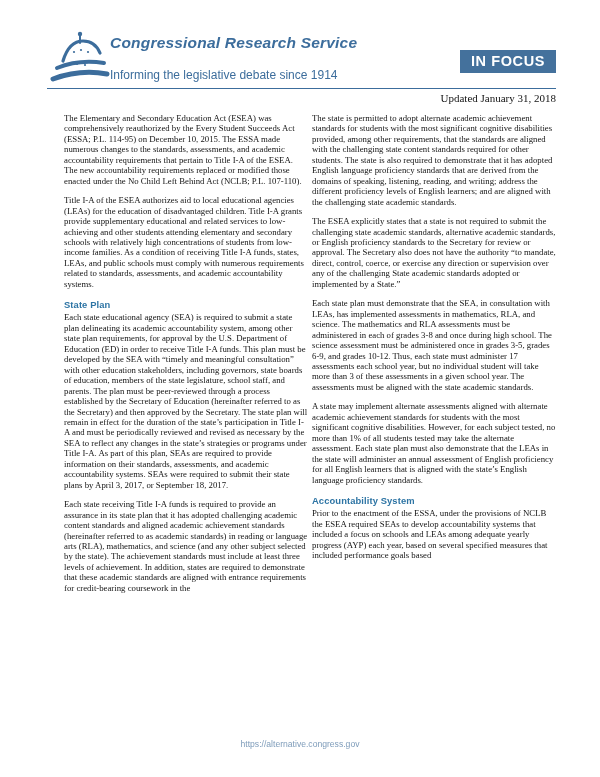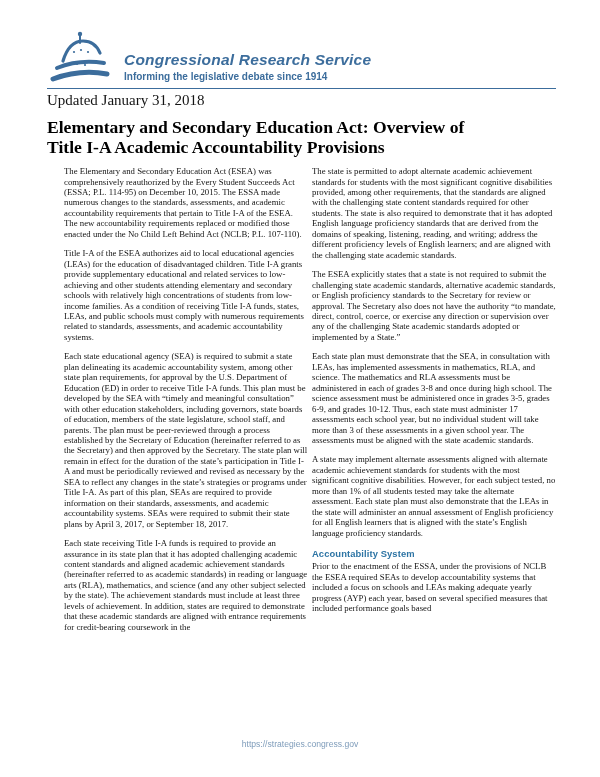--- a/index.html
+++ b/index.html
@@ -12,58 +12,58 @@
     color: #141414;
     overflow: hidden;
   }
   
   .header { padding: 30px 44px 0 50px; }
   .header-row {
     display: flex;
     justify-content: space-between;
     align-items: flex-start;
   }
-  .brand { display: flex; align-items: flex-end; gap: 14px; }
+  .brand { display: flex; align-items: flex-end; gap: 0; }
   .logo-svg { width: 60px; height: 55px; display: block; }
   .brand-text { padding-bottom: 3px; }
   .brand-name {
     font-family: "Liberation Sans", sans-serif;
     font-style: italic;
     font-weight: bold;
     font-size: 15.5px;
     letter-spacing: 0.2px;
     color: #3c6d9c;
     white-space: nowrap;
   }
   .brand-tagline {
     font-family: "Liberation Sans", sans-serif;
-    font-size: 10px;
+    font-size: 12px;
     color: #3c6d9c;
-    margin-top: 2px;
+    margin-top: 16px;
     white-space: nowrap;
-    font-weight: bold;
   }
   .badge {
     background: #44719c;
     color: #ffffff;
     font-family: "Liberation Sans", sans-serif;
     font-weight: bold;
     font-size: 14.5px;
     letter-spacing: 0.6px;
     padding: 3px 11px 4px 11px;
     margin-top: 20px;
     white-space: nowrap;
   }
   .rule {
     border: none;
     border-top: 1.6px solid #3c6d9c;
     margin: 3px 44px 0 47px;
   }
   .updated {
-    font-size: 15px;
+    text-align: right;
+    font-size: 11px;
     margin: 3px 44px 8px 47px;
     color: #141414;
   }
   
   .title {
     margin: 3px 44px 0 47px;
     font-size: 17.6px;
     font-weight: bold;
     line-height: 1.14;
     color: #000000;
@@ -124,49 +124,47 @@
             <circle cx="38" cy="22" r="1.1"></circle>
             <circle cx="27" cy="34" r="1.1"></circle>
             <circle cx="35" cy="35" r="1.1"></circle>
           </g>
         </svg>
         <div class="brand-text">
           <div class="brand-name">Congressional Research Service</div>
           <div class="brand-tagline">Informing the legislative debate since 1914</div>
         </div>
       </div>
+      <div class="badge">IN FOCUS</div>
     </div>
   </div>
 
   <hr class="rule">
 
   <div class="updated">Updated January 31, 2018</div>
 
-  <div class="title">
-    <div>Elementary and Secondary Education Act: Overview of</div>
-    <div>Title I-A Academic Accountability Provisions</div>
-  </div>
 
   <div class="columns">
 
     <div class="col">
       <p>The Elementary and Secondary Education Act (ESEA) was comprehensively reauthorized by the Every Student Succeeds Act (ESSA; P.L. 114-95) on December 10, 2015. The ESSA made numerous changes to the standards, assessments, and academic accountability requirements that pertain to Title I-A of the ESEA. The new accountability requirements replaced or modified those enacted under the No Child Left Behind Act (NCLB; P.L. 107-110).</p>
       <p>Title I-A of the ESEA authorizes aid to local educational agencies (LEAs) for the education of disadvantaged children. Title I-A grants provide supplementary educational and related services to low-achieving and other students attending elementary and secondary schools with relatively high concentrations of students from low-income families. As a condition of receiving Title I-A funds, states, LEAs, and public schools must comply with numerous requirements related to standards, assessments, and academic accountability systems.</p>
+      <div class="col-heading">State Plan</div>
       <p>Each state educational agency (SEA) is required to submit a state plan delineating its academic accountability system, among other state plan requirements, for approval by the U.S. Department of Education (ED) in order to receive Title I-A funds. This plan must be developed by the SEA with “timely and meaningful consultation” with other education stakeholders, including governors, state boards of education, members of the state legislature, school staff, and parents. The plan must be peer-reviewed through a process established by the Secretary of Education (hereinafter referred to as the Secretary) and then approved by the Secretary. The state plan will remain in effect for the duration of the state’s participation in Title I-A and must be periodically reviewed and revised as necessary by the SEA to reflect any changes in the state’s strategies or programs under Title I-A. As part of this plan, SEAs are required to provide information on their standards, assessments, and academic accountability systems. SEAs were required to submit their state plans by April 3, 2017, or September 18, 2017.</p>
       <p>Each state receiving Title I-A funds is required to provide an assurance in its state plan that it has adopted challenging academic content standards and aligned academic achievement standards (hereinafter referred to as academic standards) in reading or language arts (RLA), mathematics, and science (and any other subject selected by the state). The achievement standards must include at least three levels of achievement. In addition, states are required to demonstrate that these academic standards are aligned with entrance requirements for credit-bearing coursework in the</p>
     </div>
 
     <div class="col">
       <p>The state is permitted to adopt alternate academic achievement standards for students with the most significant cognitive disabilities provided, among other requirements, that the standards are aligned with the challenging state content standards required for other students. The state is also required to demonstrate that it has adopted English language proficiency standards that are derived from the domains of speaking, listening, reading, and writing; address the different proficiency levels of English learners; and are aligned with the challenging state academic standards.</p>
       <p>The ESEA explicitly states that a state is not required to submit the challenging state academic standards, alternative academic standards, or English proficiency standards to the Secretary for review or approval. The Secretary also does not have the authority “to mandate, direct, control, coerce, or exercise any direction or supervision over any of the challenging State academic standards adopted or implemented by a State.”</p>
       <p>Each state plan must demonstrate that the SEA, in consultation with LEAs, has implemented assessments in mathematics, RLA, and science. The mathematics and RLA assessments must be administered in each of grades 3-8 and once during high school. The science assessment must be administered once in grades 3-5, grades 6-9, and grades 10-12. Thus, each state must administer 17 assessments each school year, but no individual student will take more than 3 of these assessments in a given school year. The assessments must be aligned with the state academic standards.</p>
       <p>A state may implement alternate assessments aligned with alternate academic achievement standards for students with the most significant cognitive disabilities. However, for each subject tested, no more than 1% of all students tested may take the alternate assessment. Each state plan must also demonstrate that the LEAs in the state will administer an annual assessment of English proficiency for all English learners that is aligned with the state’s English language proficiency standards.</p>
       <div class="col-heading">Accountability System</div>
-      <p>Prior to the enactment of the ESSA, under the provisions of NCLB the ESEA required SEAs to develop accountability systems that included a focus on schools and LEAs making adequate yearly progress (AYP) each year, based on several specified measures that included performance goals based</p>
+      <p>Prior to the enactment of the ESSA, under the provisions of NCLB the ESEA required SEAs to develop accountability systems that included a focus on schools and LEAs among adequate yearly progress (AYP) each year, based on several specified measures that included performance goals based</p>
     </div>
 
   </div>
 
   <div class="footer">
-    <a href="#">https://strategies.congress.gov</a>
+    <a href="#">https://alternative.congress.gov</a>
   </div>
 
 </div>
 
 </body></html>

